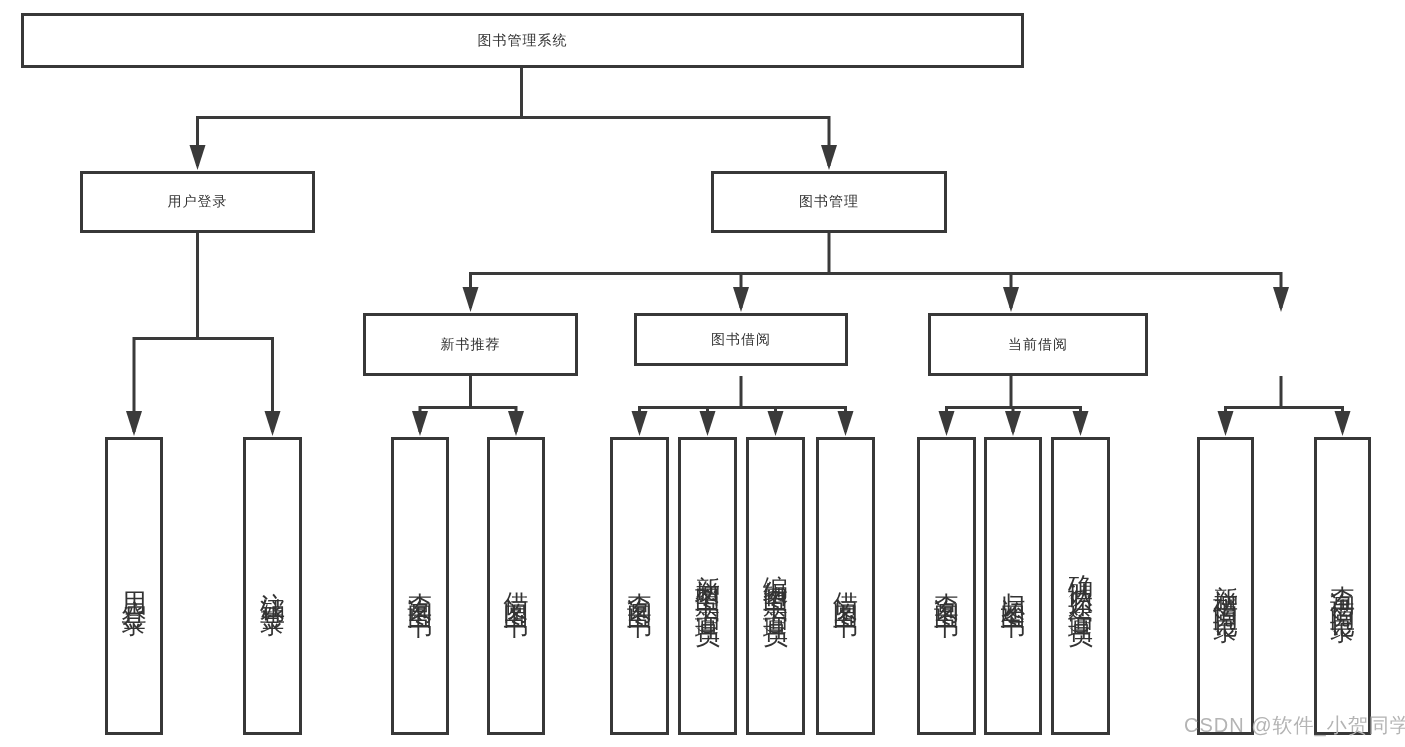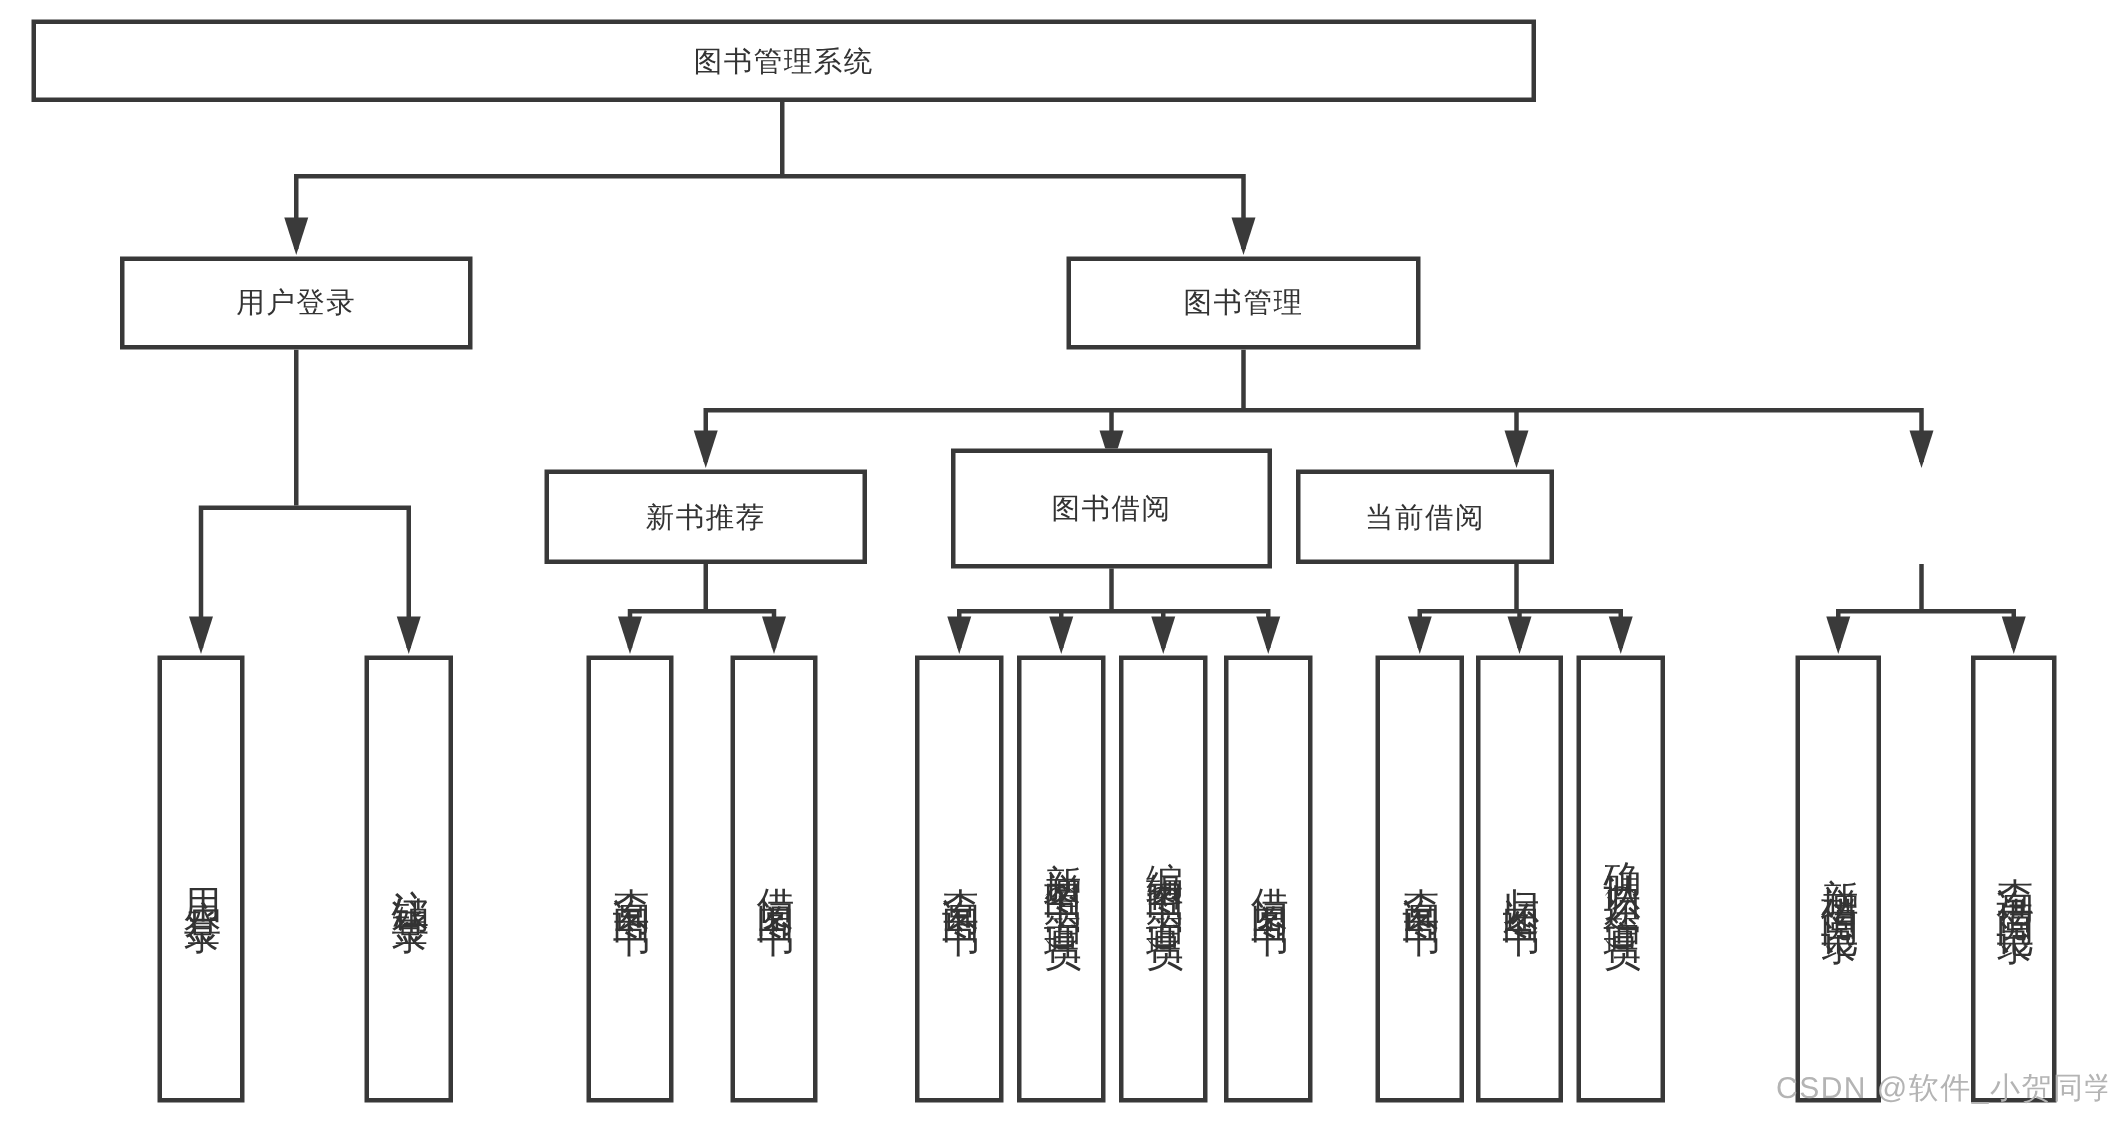--- a/index.html
+++ b/index.html
@@ -20,21 +20,21 @@
     position: absolute;
     background: #ffffff;
     border: 3px solid #383838;
     box-sizing: border-box;
     display: flex;
     align-items: center;
     justify-content: center;
     color: #333333;
   }
   .hnode span {
-    font-size: 19px;
+    font-size: 14px;
     letter-spacing: 1px;
     white-space: nowrap;
   }
   .leaf .vtext {
     writing-mode: vertical-rl;
     font-size: 25px;
     line-height: 1;
     letter-spacing: 7px;
     color: #333333;
     white-space: nowrap;
@@ -113,24 +113,24 @@
   <div class="node hnode" style="left:80px;top:171px;width:235px;height:62px">
     <span>用户登录</span>
   </div>
   <div class="node hnode" style="left:363px;top:313px;width:215px;height:63px">
     <span>新书推荐</span>
   </div>
 
   <div class="node hnode" style="left:711px;top:171px;width:236px;height:62px">
     <span>图书管理</span>
   </div>
-  <div class="node hnode" style="left:634px;top:299px;width:214px;height:80px">
+  <div class="node hnode" style="left:634px;top:313px;width:214px;height:53px">
     <span>图书借阅</span>
   </div>
-  <div class="node hnode" style="left:864px;top:313px;width:172px;height:63px">
+  <div class="node hnode" style="left:928px;top:313px;width:220px;height:63px">
     <span>当前借阅</span>
   </div>
 
   <div class="node leaf" style="left:105px;top:437px;width:58px;height:298px">
     <span class="vtext">用户登录</span>
   </div>
   <div class="node leaf" style="left:243px;top:437px;width:59px;height:298px">
     <span class="vtext">注销登录</span>
   </div>
 

